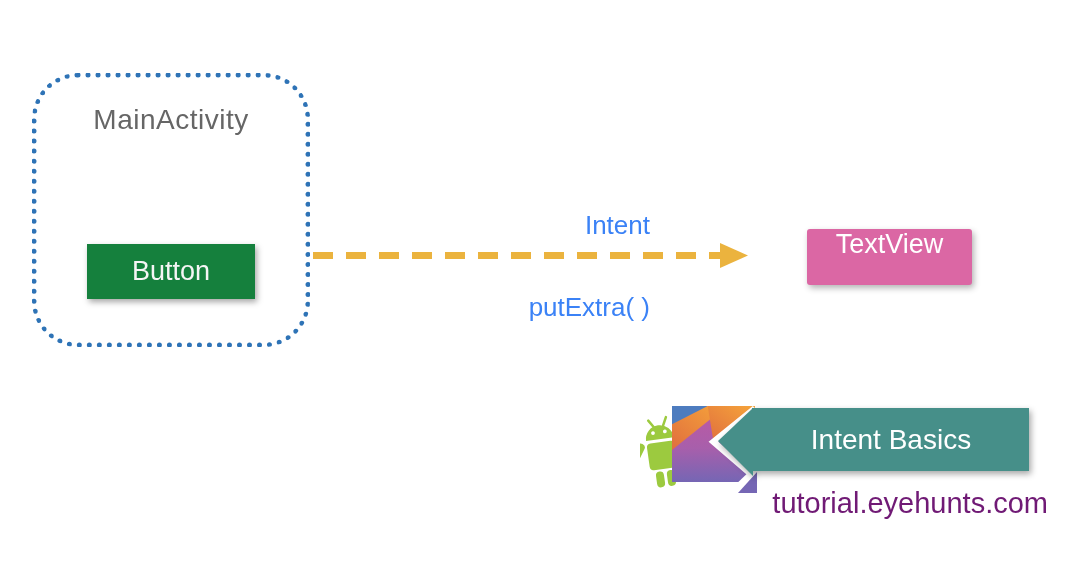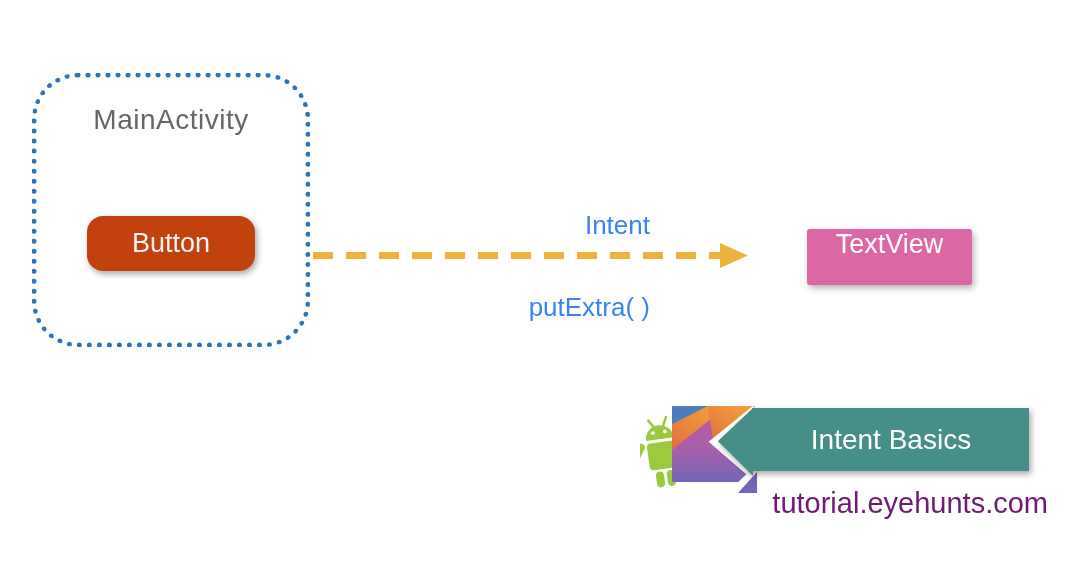--- a/index.html
+++ b/index.html
@@ -23,23 +23,23 @@
     position:absolute;
     left:0;right:0;
     top:26px;
     text-align:center;
     font-size:28px;
     color:#666666;
     letter-spacing:.5px;
   }
   #button-widget{
     position:absolute;
-    left:87px;top:216px;width:168px;height:55px;
-    background:#c2410c;
-    border-radius:16px;
+    left:87px;top:244px;width:168px;height:55px;
+    background:#15803d;
+    border-radius:0;
     box-shadow:2px 3px 6px rgba(0,0,0,.35);
     display:flex;align-items:center;justify-content:center;
     color:#f5f5f5;font-size:27px;
   }
   #textview-widget{
     position:absolute;
     left:807px;top:229px;width:165px;height:56px;
     background:#db67a4;
     border-radius:3px;
     box-shadow:2px 3px 6px rgba(0,0,0,.3);

